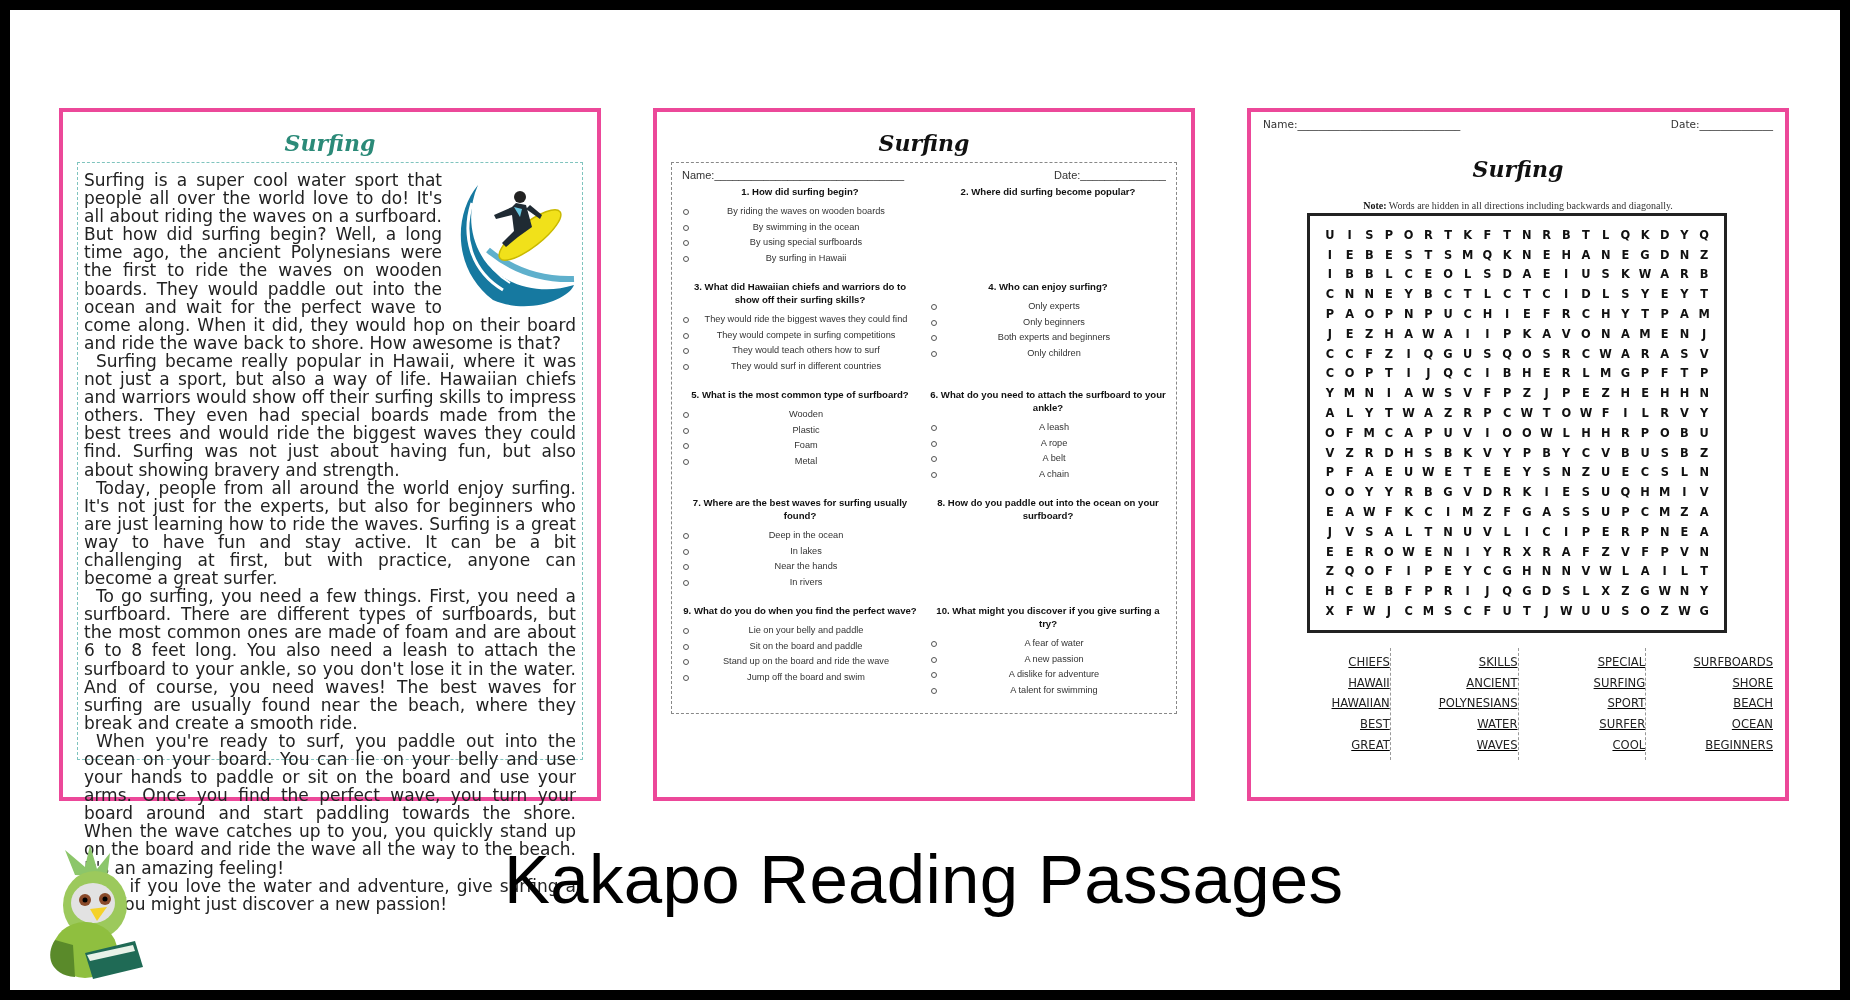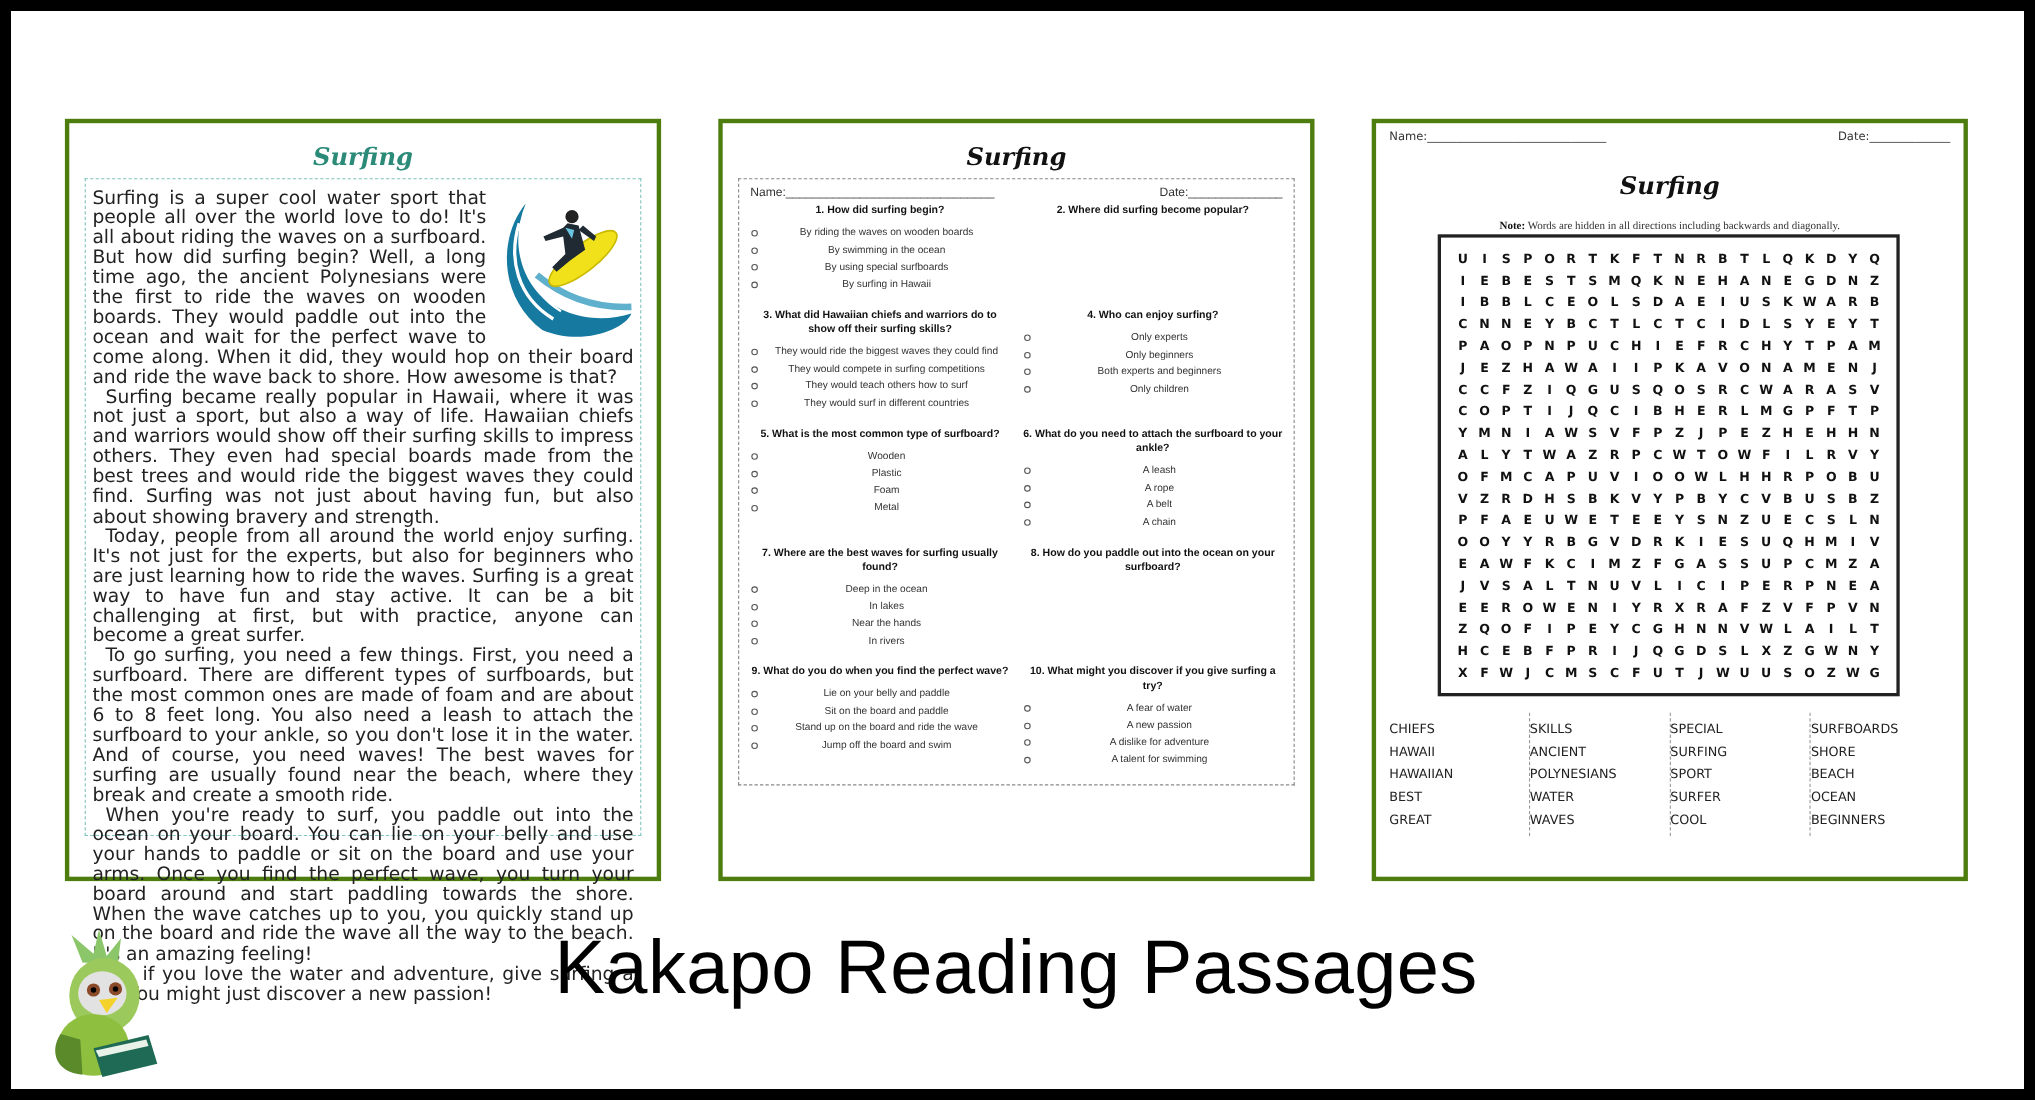--- a/index.html
+++ b/index.html
@@ -1,18 +1,18 @@
 <!DOCTYPE html>
 <html><head>
 <meta charset="utf-8">
 <style>
   * { box-sizing: border-box; margin: 0; padding: 0; }
   html, body { width: 1850px; height: 1000px; overflow: hidden; background: #000; }
   .frame { position: absolute; left: 10px; top: 10px; width: 1830px; height: 980px; background: #fff; }
-  .page { position: absolute; top: 108px; width: 542px; height: 693px; background: #fff; border: 4px solid #4d7c0f; }
+  .page { position: absolute; top: 108px; width: 542px; height: 693px; background: #fff; border: 4px solid #ec4899; }
   #page1 { left: 59px; }
   #page2 { left: 653px; }
   #page3 { left: 1247px; }
 
   
   .script-title { font-family: "DejaVu Serif", serif; font-style: italic; font-weight: bold; text-align: center; }
   .p1-title { position: absolute; top: 18px; left: 0; width: 100%; font-size: 22px; color: #2b8a78; }
   .p1-box { position: absolute; left: 14px; top: 50px; width: 506px; height: 598px; border: 1px dashed #7fc4be; padding: 8px 6px 6px 6px; }
   .surfer { float: right; width: 128px; height: 132px; margin: 4px 0 6px 6px; }
   .p1-text { font-family: "DejaVu Sans", sans-serif; font-size: 17px; line-height: 18.1px; color: #222; text-align: justify; }
@@ -32,21 +32,21 @@
 
   
   .p3-head { position: absolute; top: 6px; left: 12px; right: 12px; display: flex; justify-content: space-between; font-family: "DejaVu Sans", sans-serif; font-size: 10.5px; color: #333; }
   .p3-title { position: absolute; top: 44px; left: 0; width: 100%; font-size: 22px; color: #111; }
   .p3-note { position: absolute; top: 88px; left: 0; width: 100%; text-align: center; font-family: Liberation Serif, serif; font-size: 10px; color: #333; }
   .p3-note b { color: #111; }
   .grid-box { position: absolute; left: 56px; top: 101px; width: 420px; height: 420px; border: 3px solid #222; padding: 9px 10px; }
   .ws-grid { display: grid; grid-template-columns: repeat(20, 1fr); grid-template-rows: repeat(20, 1fr); width: 100%; height: 100%; }
   .ws-grid span { font-family: "DejaVu Sans", sans-serif; font-weight: bold; font-size: 11.4px; color: #111; display: flex; align-items: center; justify-content: center; }
   .words { position: absolute; top: 536px; left: 12px; right: 12px; display: flex; }
-  .word-col { flex: 1; text-align: left; border-left: 1px dashed #999; padding: 4px 0; }
+  .word-col { flex: 1; text-align: right; border-left: 1px dashed #999; padding: 4px 0; text-decoration: underline; }
   .word-col:first-child { border-left: none; }
   .word-col div { font-family: "DejaVu Sans", sans-serif; font-size: 11.6px; line-height: 20.7px; color: #222; }
 
   
   .brand { position: absolute; left: 504px; top: 840px; font-family: "Liberation Sans", sans-serif; font-size: 69px; color: #000; white-space: nowrap; letter-spacing: 0.3px; }
   .logo { position: absolute; left: 35px; top: 845px; width: 130px; height: 140px; }
 </style>
 </head>
 <body>
 

